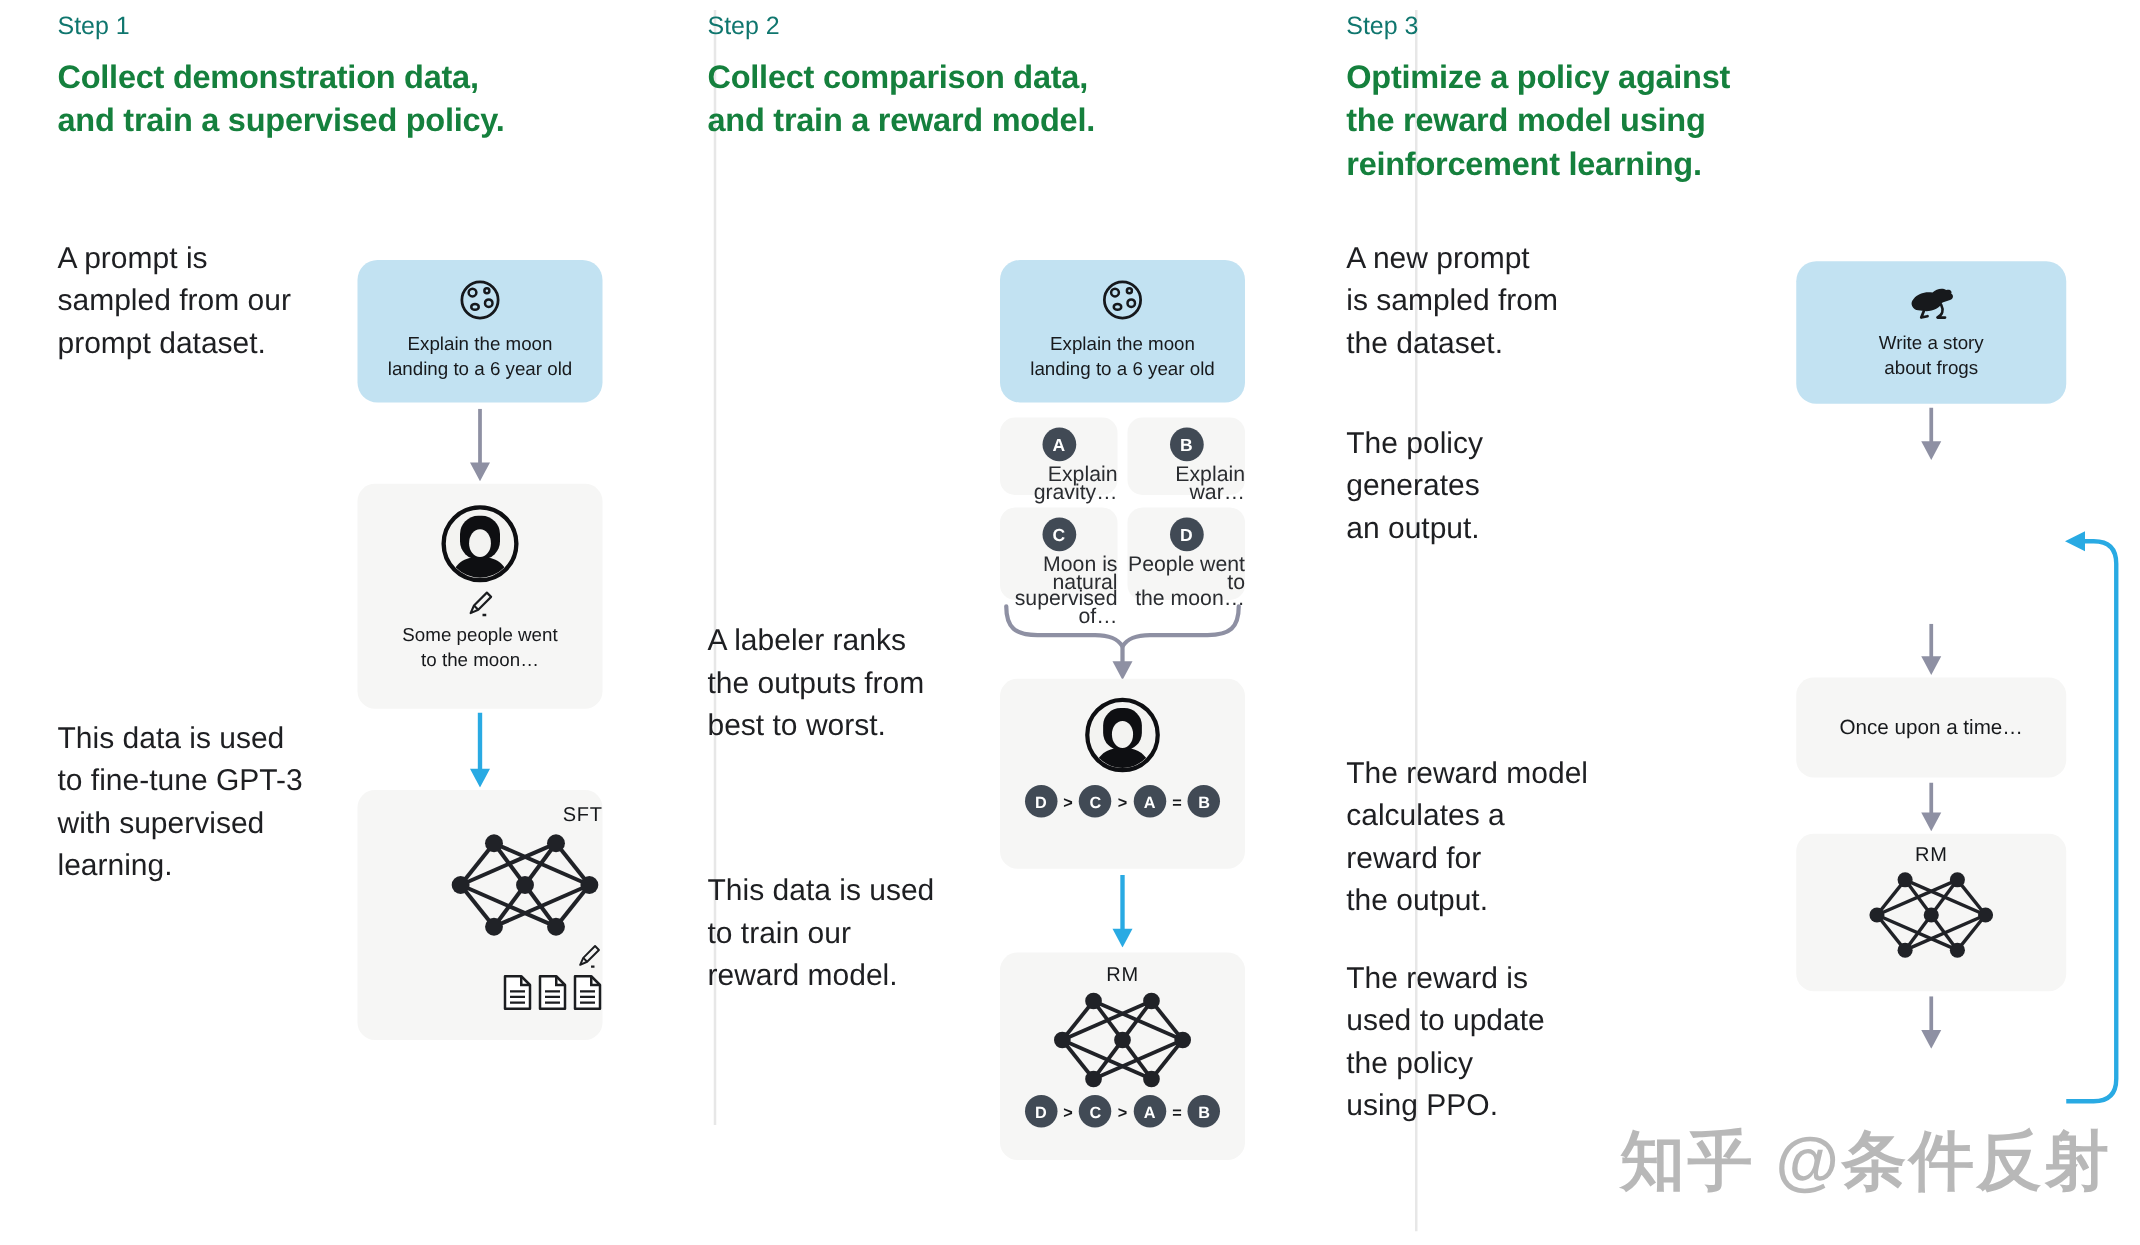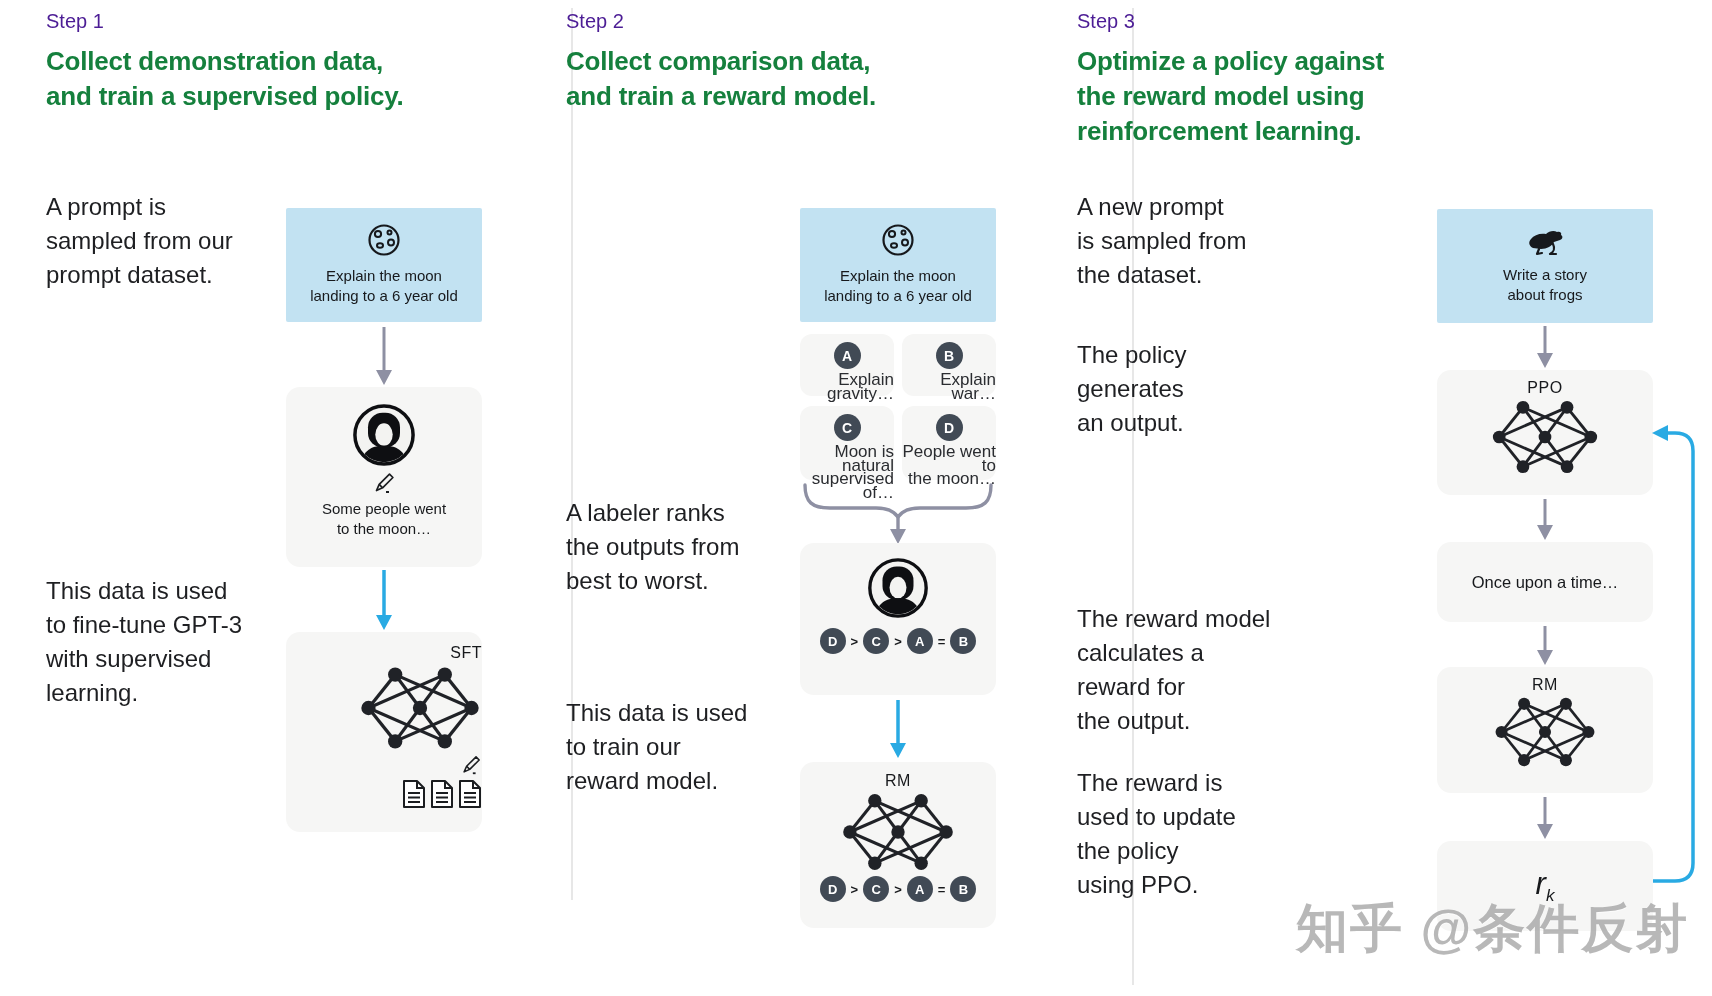--- a/index.html
+++ b/index.html
@@ -2,24 +2,24 @@
 <html><head>
 <meta charset="utf-8">
 <style>
   html,body{margin:0;padding:0;background:#fff;}
   #stage{
     position:relative;width:1712px;height:996px;background:#ffffff;overflow:hidden;
     font-family:"Liberation Sans","DejaVu Sans",sans-serif;color:#1b1c1e;
   }
   .abs{position:absolute;}
   .divider{position:absolute;width:2px;background:#e7e7e7;}
-  .step-label{font-size:20px;color:#4c1d95;}
+  .step-label{font-size:20px;color:#0f766e;}
   .step-title{font-size:26px;font-weight:700;line-height:35px;white-space:pre-line;letter-spacing:-0.2px;color:#15803d;}
   .caption{font-size:24px;line-height:34px;white-space:pre-line;color:#1e1f22;}
-  .pbox{background:#c2e2f2;border-radius:2px;display:flex;flex-direction:column;align-items:center;justify-content:flex-start;padding-top:13px;box-sizing:border-box;}
+  .pbox{background:#c2e2f2;border-radius:16px;display:flex;flex-direction:column;align-items:center;justify-content:flex-start;padding-top:13px;box-sizing:border-box;}
   .pbox-text{font-size:15px;line-height:20px;text-align:center;white-space:pre-line;color:#17191c;margin-top:7px;}
   .gbox{background:#f6f6f5;border-radius:14px;display:flex;flex-direction:column;align-items:center;box-sizing:border-box;}
   .lbox-text{font-size:15px;line-height:20px;text-align:center;white-space:pre-line;color:#17191c;}
   .model-label{font-size:16px;letter-spacing:0.5px;color:#17191c;}
   .opt{background:#f6f6f5;border-radius:12px;display:flex;flex-direction:column;align-items:center;box-sizing:border-box;padding-top:8px;}
   .badge{width:27px;height:27px;border-radius:50%;background:#414a55;color:#fff;font-weight:700;font-size:14px;display:flex;align-items:center;justify-content:center;flex:0 0 auto;}
   .badge.sm{width:26px;height:26px;font-size:13px;}
   .opt-text{font-size:17px;line-height:13.5px;text-align:right;white-space:pre-line;color:#2a2c30;margin-top:4px;}
   .rank-row{display:flex;align-items:center;gap:4px;}
   .rank-op{font-size:13px;font-weight:700;color:#17191c;margin:0 1px;}
@@ -271,26 +271,20 @@
       </svg>
     <div class="pbox-text">Write a story
 about frogs</div>
   </div>
 
   <svg class="abs" style="left:1534px;top:326px;" width="22" height="42">
     <line x1="11" y1="0" x2="11" y2="29" stroke="#8e90a3" stroke-width="3"></line>
     <polygon points="3,27 19,27 11,42" fill="#8e90a3"></polygon>
   </svg>
 
-  <div class="abs gbox" style="left:1437px;top:370px;width:216px;height:125px;padding-top:9px;">
-    <div class="model-label">PPO</div>
-    <svg width="112" height="78" style="margin-top:1px;">
-        <use href="#icon-net"></use>
-      </svg>
-  </div>
 
   <svg class="abs" style="left:1534px;top:499px;" width="22" height="41">
     <line x1="11" y1="0" x2="11" y2="28" stroke="#8e90a3" stroke-width="3"></line>
     <polygon points="3,26 19,26 11,41" fill="#8e90a3"></polygon>
   </svg>
 
   <div class="abs gbox" style="left:1437px;top:542px;width:216px;height:80px;justify-content:center;">
     <div class="outbox-text">Once upon a time…</div>
   </div>
 
@@ -304,23 +298,20 @@
     <svg width="106" height="74" style="margin-top:1px;">
         <use href="#icon-net"></use>
       </svg>
   </div>
 
   <svg class="abs" style="left:1534px;top:797px;" width="22" height="42">
     <line x1="11" y1="0" x2="11" y2="29" stroke="#8e90a3" stroke-width="3"></line>
     <polygon points="3,27 19,27 11,42" fill="#8e90a3"></polygon>
   </svg>
 
-  <div class="abs gbox" style="left:1437px;top:841px;width:216px;height:90px;justify-content:center;">
-    <div class="rsym"><span>r</span><sub>k</sub></div>
-  </div>
 
   <svg class="abs" style="left:1645px;top:420px;" width="58" height="470">
     <path d="M8,461 L30,461 Q48,461 48,443 L48,31 Q48,13 30,13 L22,13" fill="none" stroke="#29aae3" stroke-width="3.5"></path>
     <polygon points="23,5 23,21 7,13" fill="#29aae3"></polygon>
   </svg>
 
   <div class="watermark">知乎 @条件反射</div>
 
 </div>
 

